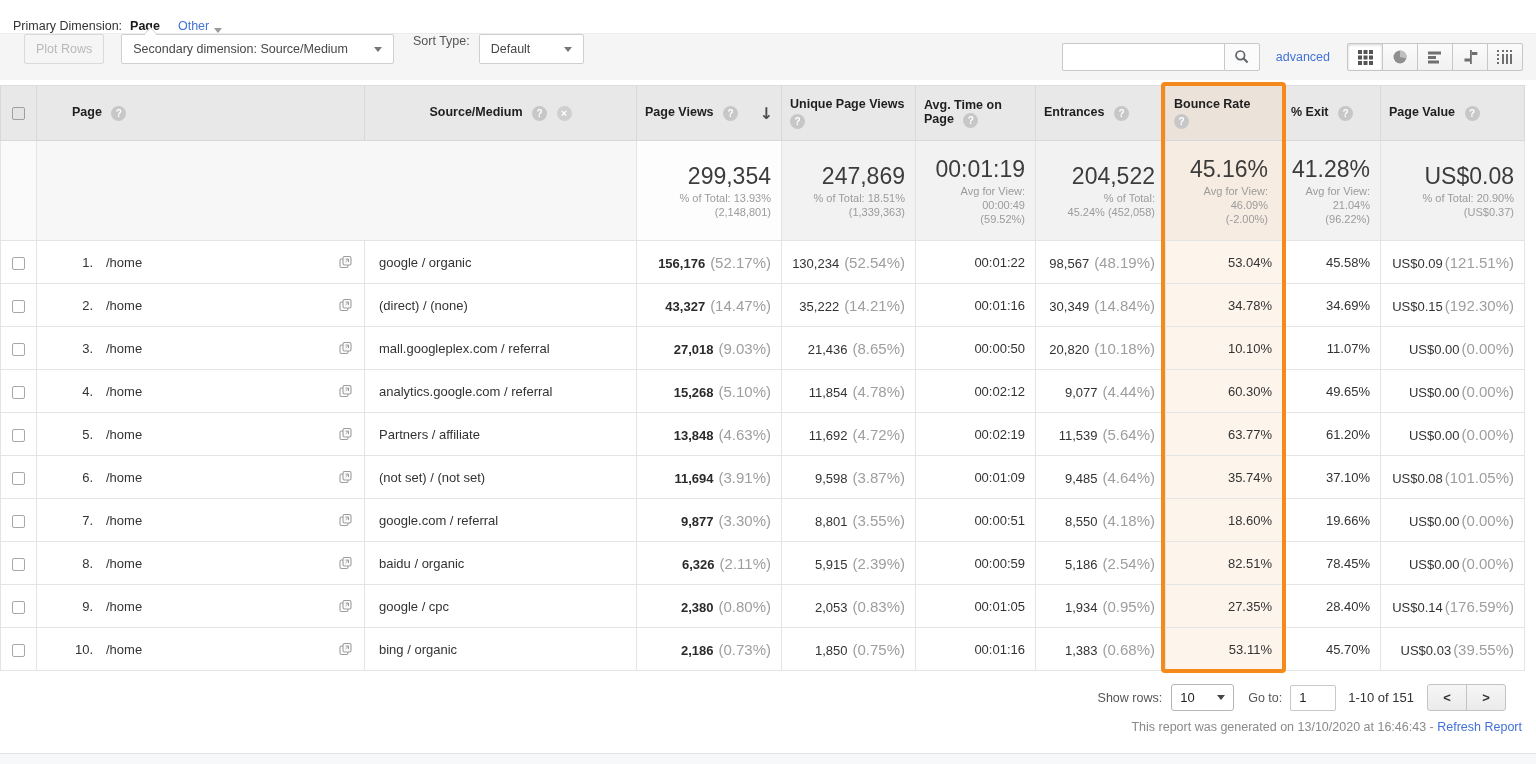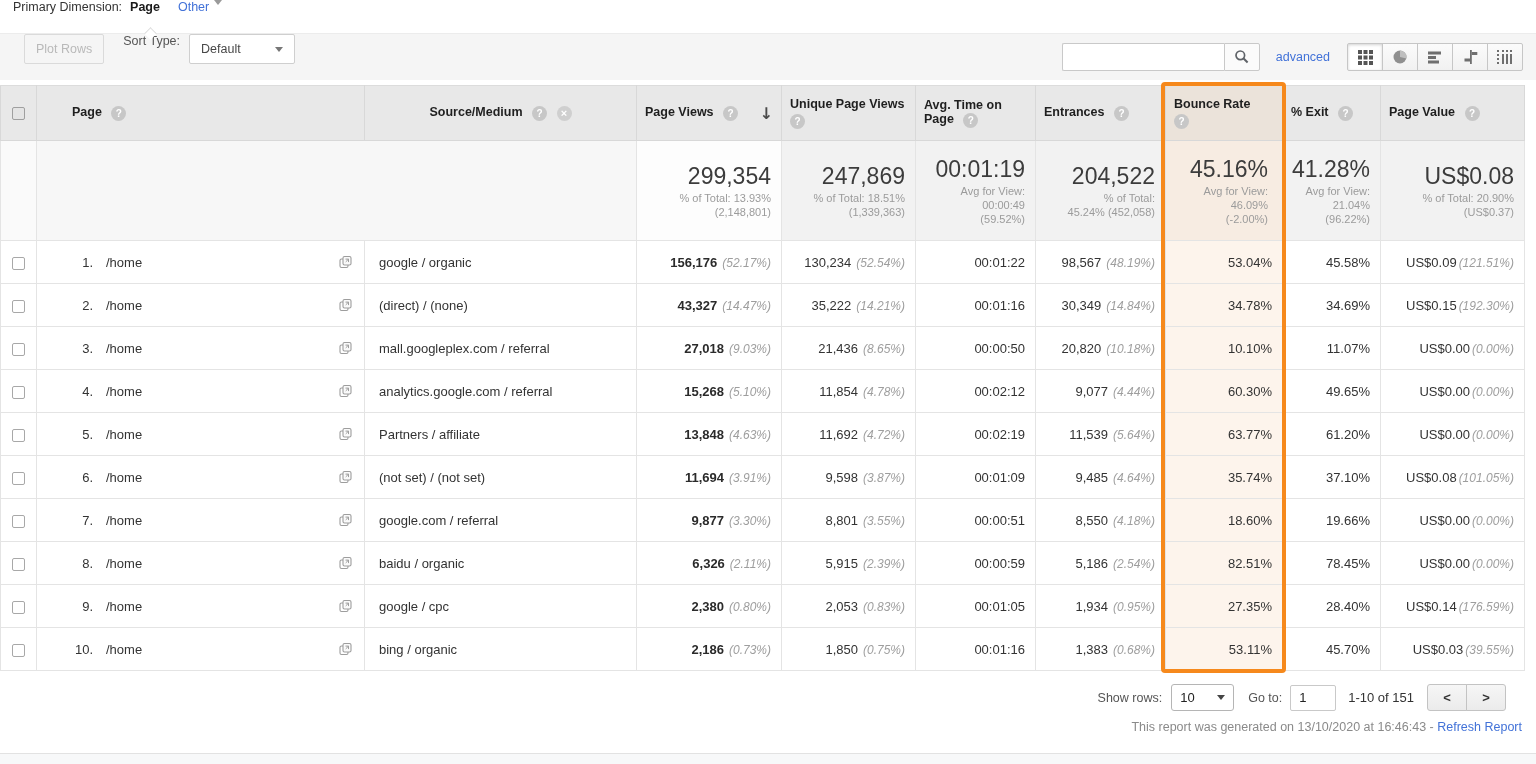--- a/index.html
+++ b/index.html
@@ -4,21 +4,21 @@
 <style>
   * { box-sizing: border-box; }
   html,body { margin:0; padding:0; }
   body {
     width:1536px; height:764px; position:relative; overflow:hidden;
     background:#fff; font-family:"Liberation Sans","DejaVu Sans",sans-serif;
     color:#333; -webkit-font-smoothing:antialiased;
   }
 
   
-  .dim-bar { height:33px; display:flex; align-items:flex-start; padding-left:13px; font-size:12.5px; }
+  .dim-bar { height:33px; display:flex; align-items:flex-end; padding-left:13px; font-size:12.5px; }
   .dim-label { color:#333; }
   .dim-page { font-weight:bold; color:#1a1a1a; margin-left:8px; }
   .dim-other { color:#4272d8; margin-left:18px; cursor:pointer; }
   .caret-down { display:inline-block; width:0; height:0; border-left:4px solid transparent;
     border-right:4px solid transparent; border-top:5px solid #9a9a9a; margin-left:5px; vertical-align:middle; }
 
   
   .toolbar { position:relative; height:47px; background:#f5f5f5; border-top:1px solid #ececec;
     display:flex; padding:0 13px; }
   .notch { position:absolute; top:-5px; left:146px; width:9px; height:9px; background:#fff;
@@ -83,21 +83,21 @@
   .checkbox { display:inline-block; width:13px; height:13px; border:1px solid #a8a8a8;
     border-radius:2px; background:#fff; vertical-align:middle; cursor:pointer; }
   .checkbox.hdr { border-color:#9f9f9f; background:#e4e4e4; }
   td.cell-page { position:relative; padding-left:30px; }
   .rank { display:inline-block; width:26px; text-align:right; margin-right:13px; }
   .open-icon { position:absolute; right:12px; top:50%; transform:translateY(-50%); cursor:pointer; line-height:0; }
   td.cell-src { padding-left:14px; }
   td.num { text-align:right; padding-right:10px; white-space:nowrap; }
   td.cell-pv { background:#f8f8f8; }
   .v-bold { font-weight:bold; color:#2b2b2b; }
-  .pct { font-size:12px; color:#9e9e9e; margin-left:5px;font-style:italic; }
+  .pct { font-size:15px; color:#9e9e9e; margin-left:5px; }
   .pct-tight { margin-left:2px; }
   td.cell-bounce { background:#fdf4ec; padding-right:10px; }
 
   
   .bounce-highlight { position:absolute; pointer-events:none; left:1161px; top:-3px;
     width:125px; height:591px; border:4px solid #f6891c; border-radius:4px; z-index:5; }
 
   
   .pager-bar { display:flex; align-items:center; justify-content:flex-end; margin-top:13px;
     padding-right:30px; font-size:12.5px; color:#555; }
@@ -128,20 +128,24 @@
 <div class="dim-bar">
   <span class="dim-label">Primary Dimension:</span>
   <span class="dim-page">Page</span>
   <span class="dim-other">Other</span>
   <span class="caret-down"></span>
 </div>
 
 <div class="toolbar">
   <span class="notch"></span>
   <button class="btn btn-disabled">Plot Rows</button>
+  <button class="btn btn-secondary-dim">
+    <span>Secondary dimension: Source/Medium</span>
+    <span class="caret-down"></span>
+  </button>
   <span class="sort-label">Sort Type:</span>
   <button class="btn btn-sort">
     <span>Default</span>
     <span class="caret-down"></span>
   </button>
 
   <div class="toolbar-right">
     <div class="search-wrap">
       <input class="search-input" type="text" value="" style="">
       <button class="search-btn">

